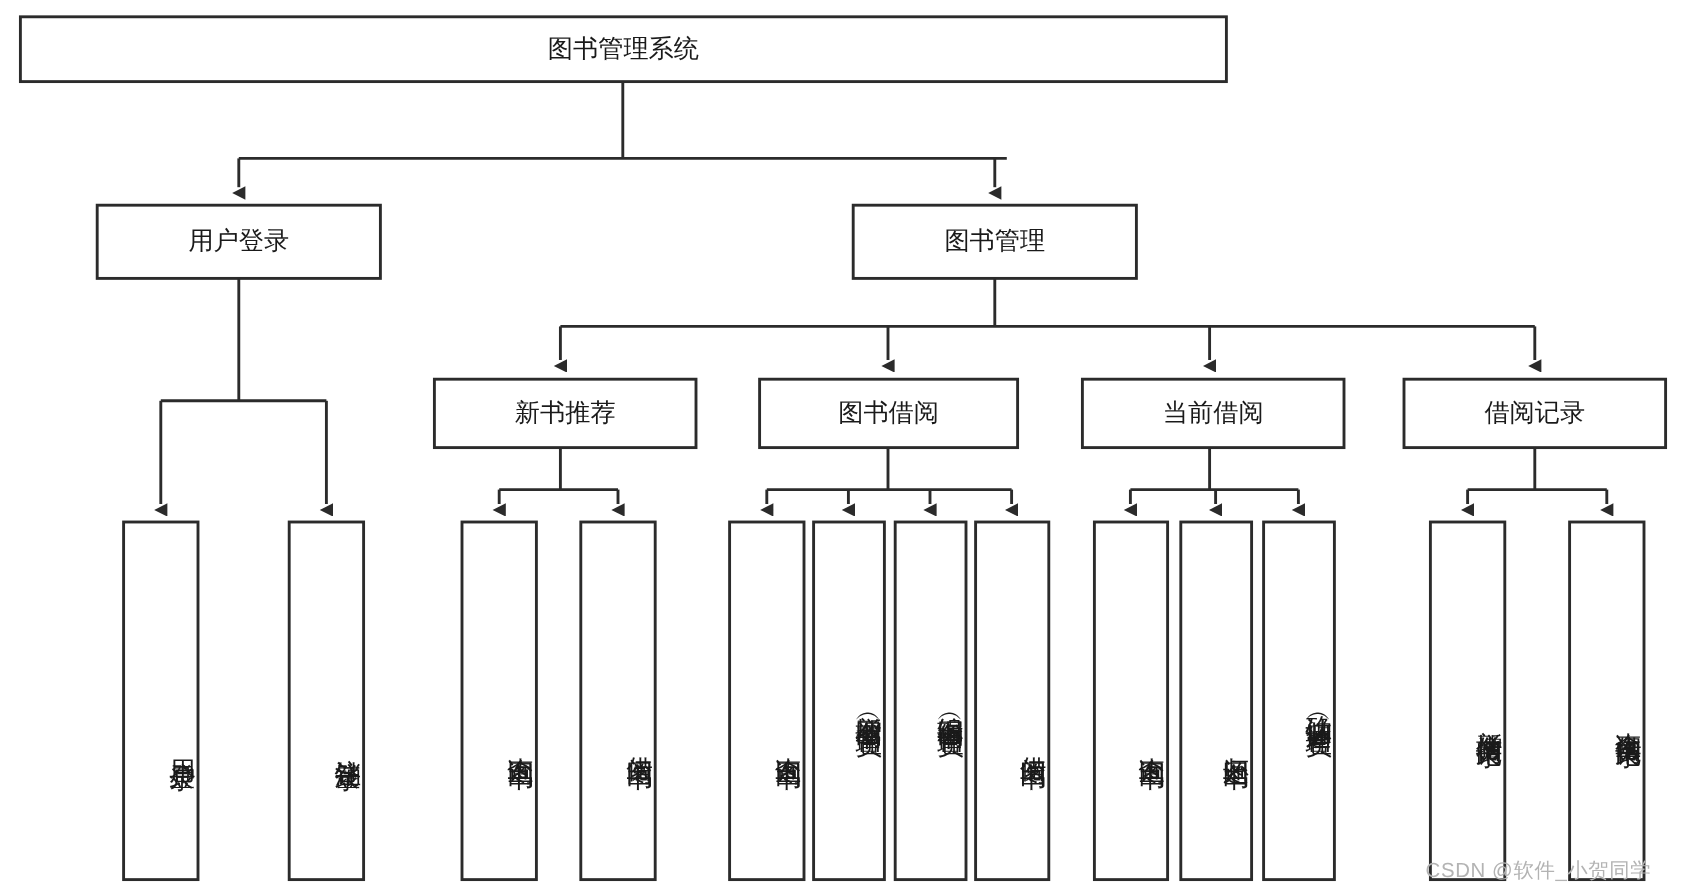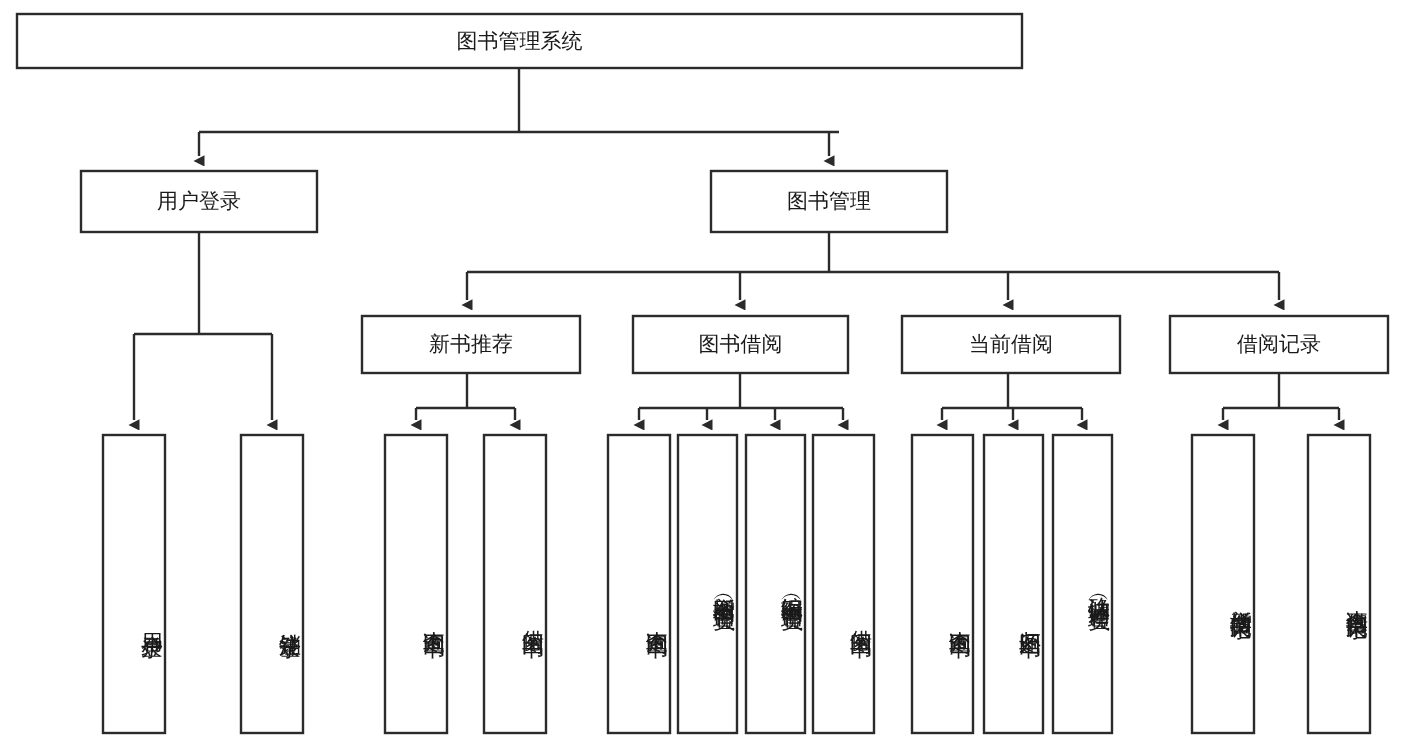--- a/index.html
+++ b/index.html
@@ -237,14 +237,15 @@
   <div class="leaf-label" style="left:912px; top:500px; width:61px; height:233px;">查询图书</div>
 
   <div class="leaf-label" style="left:984px; top:500px; width:59px; height:233px;">归还图书</div>
 
   <div class="leaf-label" style="left:1053px; top:443px; width:59px; height:290px;">确认归还（管理员）</div>
 
   <div class="leaf-label" style="left:1192px; top:463px; width:62px; height:270px;">新增借阅记录</div>
 
   <div class="leaf-label" style="left:1308px; top:463px; width:62px; height:270px;">查询借阅记录</div>
 
+  <div class="watermark">CSDN @软件_小贺同学</div>
 
 </div>
 
 </body></html>

